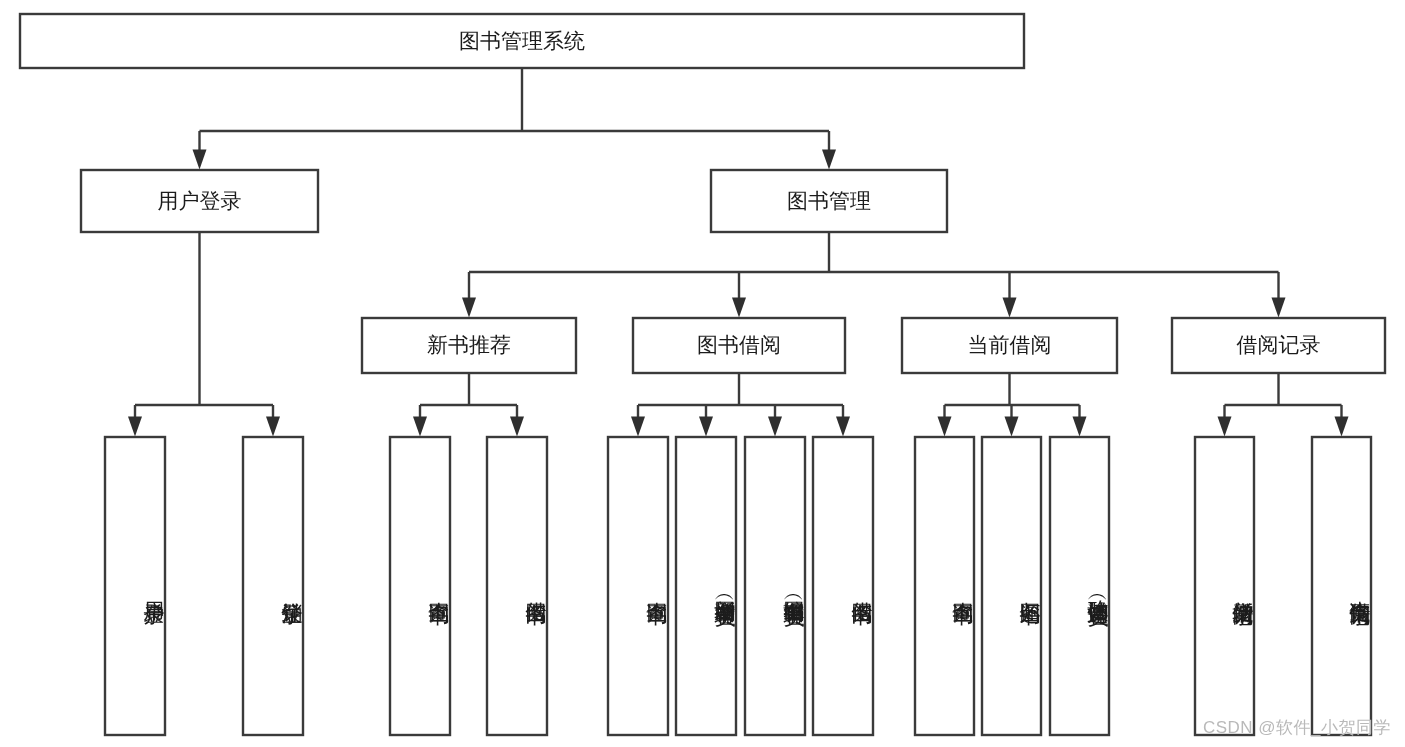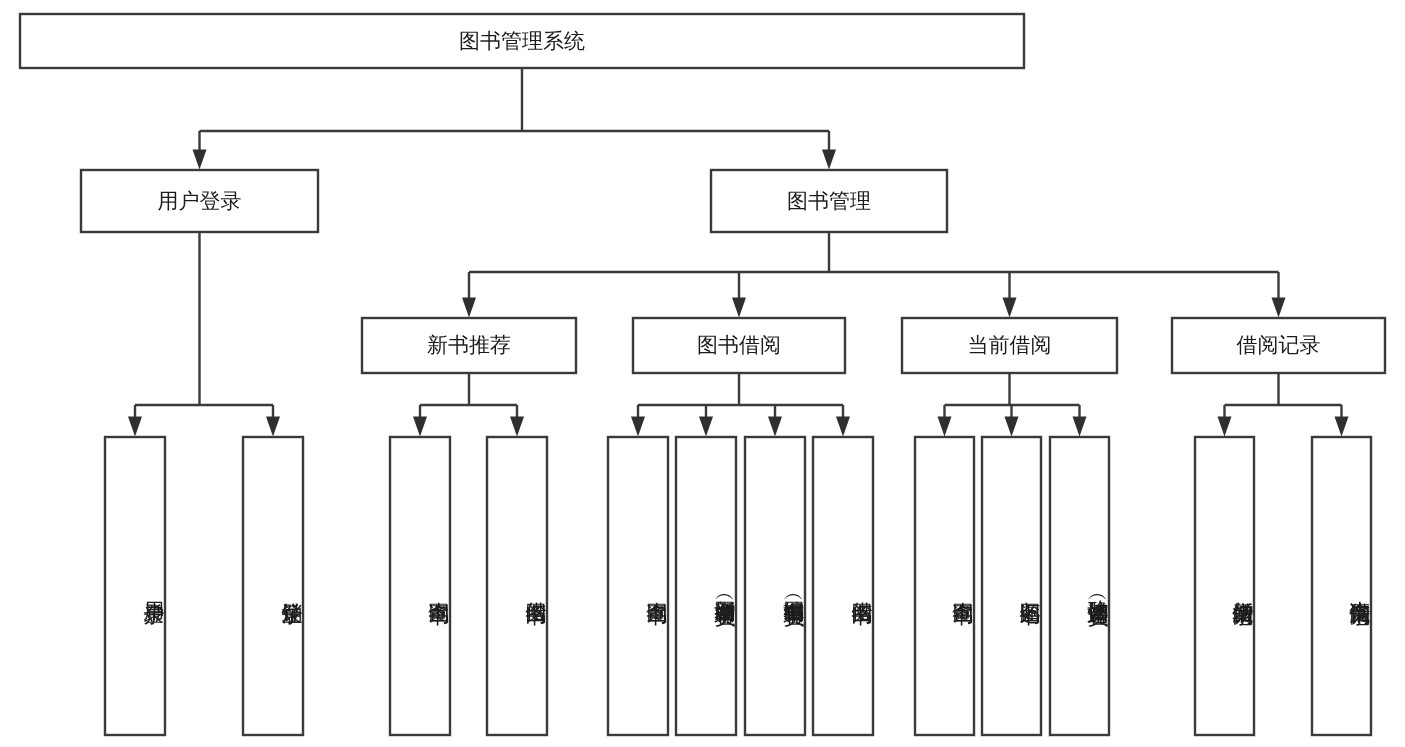--- a/index.html
+++ b/index.html
@@ -214,13 +214,14 @@
       <div class="node-label-v" style="left: 676px; top: 447px; width: 60px; height: 280px;">新增图书（管理员）</div>
       <div class="node-label-v" style="left: 745px; top: 447px; width: 60px; height: 280px;">编辑图书（管理员）</div>
       <div class="node-label-v" style="left: 813px; top: 447px; width: 60px; height: 280px;">借阅图书</div>
       <div class="node-label-v" style="left: 915px; top: 447px; width: 59px; height: 280px;">查询图书</div>
       <div class="node-label-v" style="left: 982px; top: 447px; width: 59px; height: 280px;">归还图书</div>
       <div class="node-label-v" style="left: 1050px; top: 447px; width: 59px; height: 280px;">确认归还（管理员）</div>
       <div class="node-label-v" style="left: 1195px; top: 447px; width: 59px; height: 280px;">新增借阅记录</div>
       <div class="node-label-v" style="left: 1312px; top: 447px; width: 59px; height: 280px;">查询借阅记录</div>
     </div>
 
+  <div class="watermark">CSDN @软件_小贺同学</div>
 </div>
 
 </body></html>

